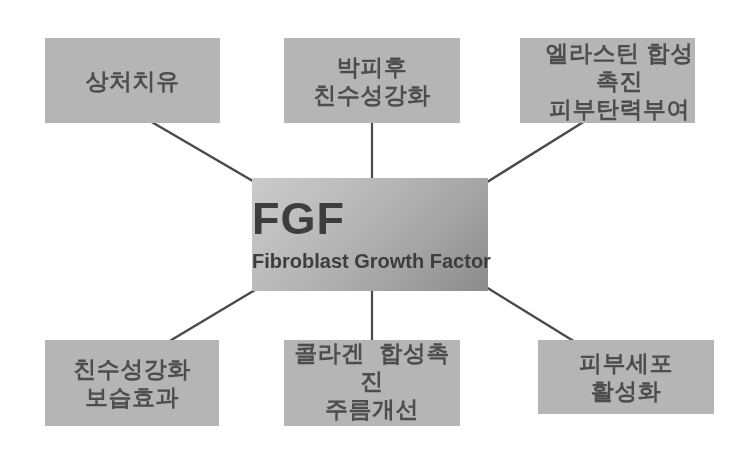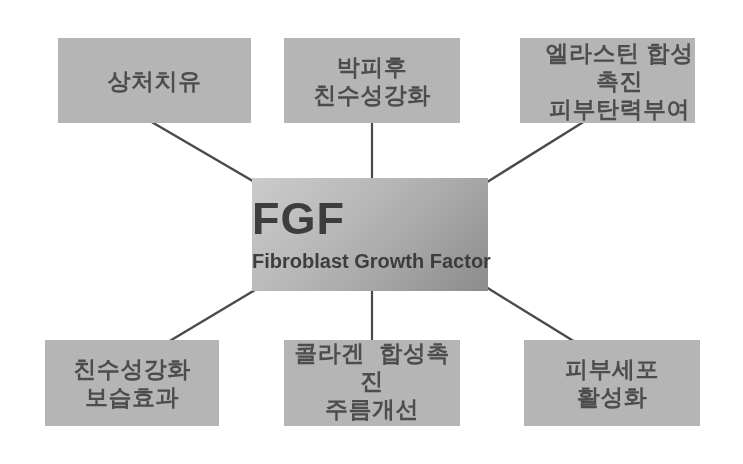--- a/index.html
+++ b/index.html
@@ -26,26 +26,26 @@
     display: flex;
     flex-direction: column;
     align-items: center;
     justify-content: center;
     text-align: center;
     font-weight: bold;
     font-size: 23px;
     line-height: 28px;
     letter-spacing: 0.5px;
   }
-  .node-tl { left: 58px;  top: 38px;  width: 193px; height: 85px; }
+  .node-tl { left: 45px;  top: 38px;  width: 175px; height: 85px; }
   .node-tm { left: 284px; top: 38px;  width: 176px; height: 85px; }
   .node-tr { left: 520px; top: 38px;  width: 175px; height: 85px; padding-left: 24px; }
   .node-bl { left: 45px;  top: 340px; width: 174px; height: 86px; }
   .node-bm { left: 284px; top: 340px; width: 176px; height: 86px; font-family: Liberation Mono, monospace; }
-  .node-br { left: 524px; top: 340px; width: 176px; height: 86px; }
+  .node-br { left: 538px; top: 340px; width: 176px; height: 74px; }
   .center-node {
     position: absolute;
     z-index: 2;
     left: 252px; top: 178px;
     width: 236px; height: 113px;
     background: linear-gradient(135deg, #cbcbcb 0%, #b7b7b7 40%, #a3a3a3 70%, #8b8b8b 100%);
     display: flex;
     flex-direction: column;
     align-items: flex-start;
     justify-content: center;

